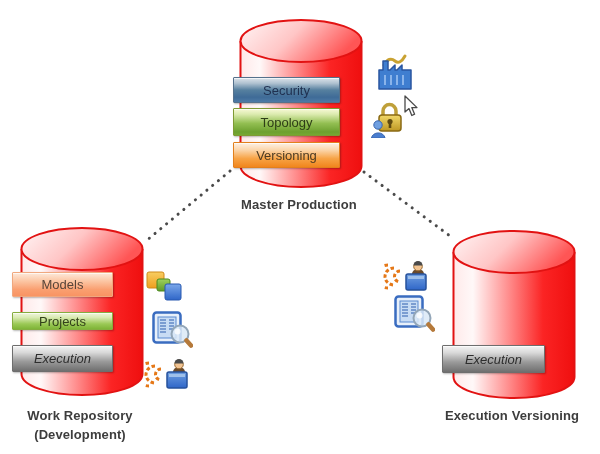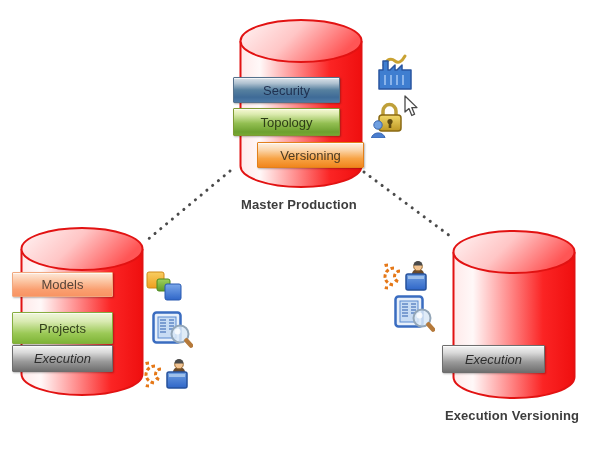--- a/index.html
+++ b/index.html
@@ -20,21 +20,21 @@
   .pill-security{
     background:linear-gradient(180deg,#dde4ea 0%,#b0c2d1 22%,#56809f 50%,#3f6b97 80%,#4d7aa6 100%);
     border:1.5px solid #55718c;color:#1f3050;
   }
   .pill-topology{
     background:linear-gradient(180deg,#f7f8d6 0%,#dcebaf 20%,#93bf52 55%,#6da02f 88%,#76a832 100%);
     border:1.5px solid #7f9a33;color:#2e3d17;
   }
   .pill-versioning{
     background:linear-gradient(180deg,#fdf1e6 0%,#fbd4a8 30%,#f7a345 65%,#f1861d 100%);
-    border:1.5px solid #e2801c;color:#4c3a22;margin-left:24px;
+    border:1.5px solid #e2801c;color:#4c3a22;
   }
   .pill-models{
     background:linear-gradient(180deg,#fde9da 0%,#fcc9a8 32%,#fa9f70 72%,#f89463 100%);
     border:1.5px solid #f0a87e;color:#584438;
   }
   .pill-projects{
     background:linear-gradient(180deg,#f0f6dd 0%,#d9eab2 28%,#9bc956 68%,#7fb437 100%);
     border:1.5px solid #85ad3f;color:#33411b;
   }
   .pill-execution{
@@ -125,23 +125,27 @@
         <stop offset="0" stop-color="#fff6f6"></stop>
           <stop offset="0.5" stop-color="#ffc6c6"></stop>
         <stop offset="1" stop-color="#ff5555"></stop>
       </linearGradient>
     </defs>
     <path d="M1.5,23 V148 a60.5,21 0 0 0 121,0 V23" fill="url(#bodyW)" stroke="#e21212" stroke-width="2"></path>
     <ellipse cx="62" cy="23" rx="60.5" ry="21" fill="url(#topW)" stroke="#e21212" stroke-width="2"></ellipse>
   </svg>
 
   <div class="pill pill-models" style="left:12px;top:272px;width:101px;height:25px;">Models</div>
-  <div class="pill pill-projects" style="left:12px;top:312px;width:101px;height:32px;">Projects</div>
+  <div class="pill pill-projects" style="left:12px;top:312px;width:101px;height:18px;">Projects</div>
   <div class="pill pill-execution" style="left:12px;top:345px;width:101px;height:27px;">Execution</div>
 
+  <div class="repo-label" style="left:5px;top:406px;width:150px;">
+    <div>Work Repository</div>
+    <div>(Development)</div>
+  </div>
 
   <svg class="icon" style="left:146px;top:271px;" width="38" height="33" viewBox="0 0 38 33">
     <defs>
       <linearGradient id="mOr" x1="0" y1="0" x2="0" y2="1">
         <stop offset="0" stop-color="#f8ce62"></stop>
           <stop offset="1" stop-color="#ef9f1f"></stop>
       </linearGradient>
       <linearGradient id="mGr" x1="0" y1="0" x2="0" y2="1">
         <stop offset="0" stop-color="#9ed25e"></stop>
           <stop offset="1" stop-color="#5f9a28"></stop>

